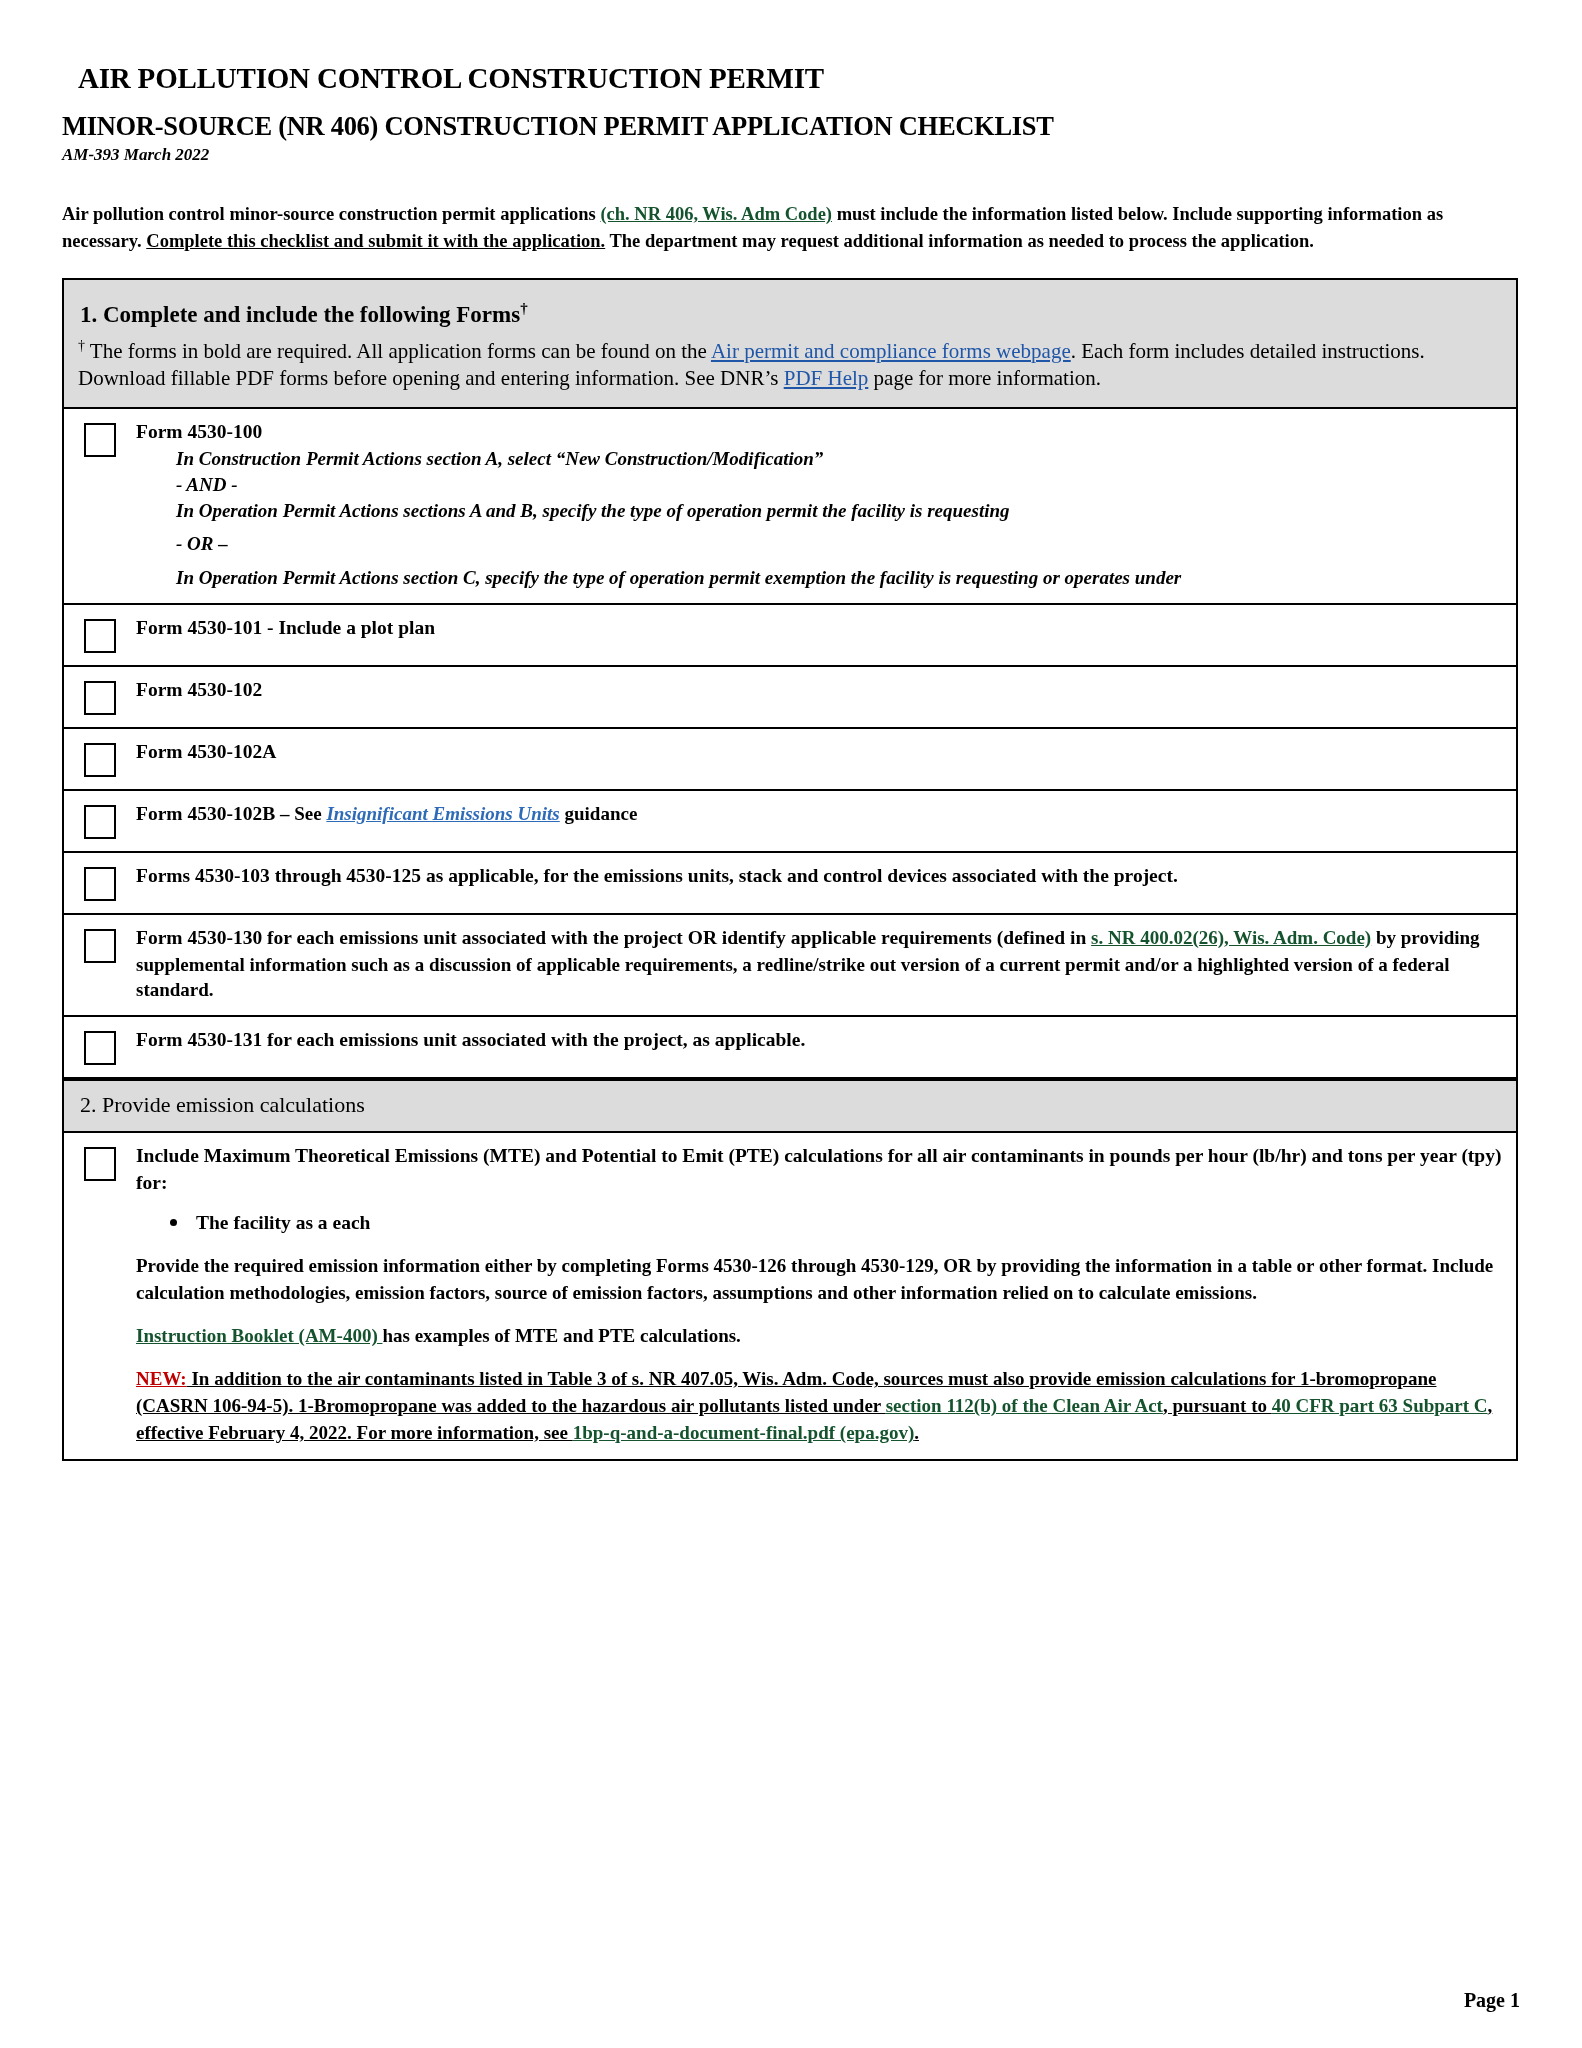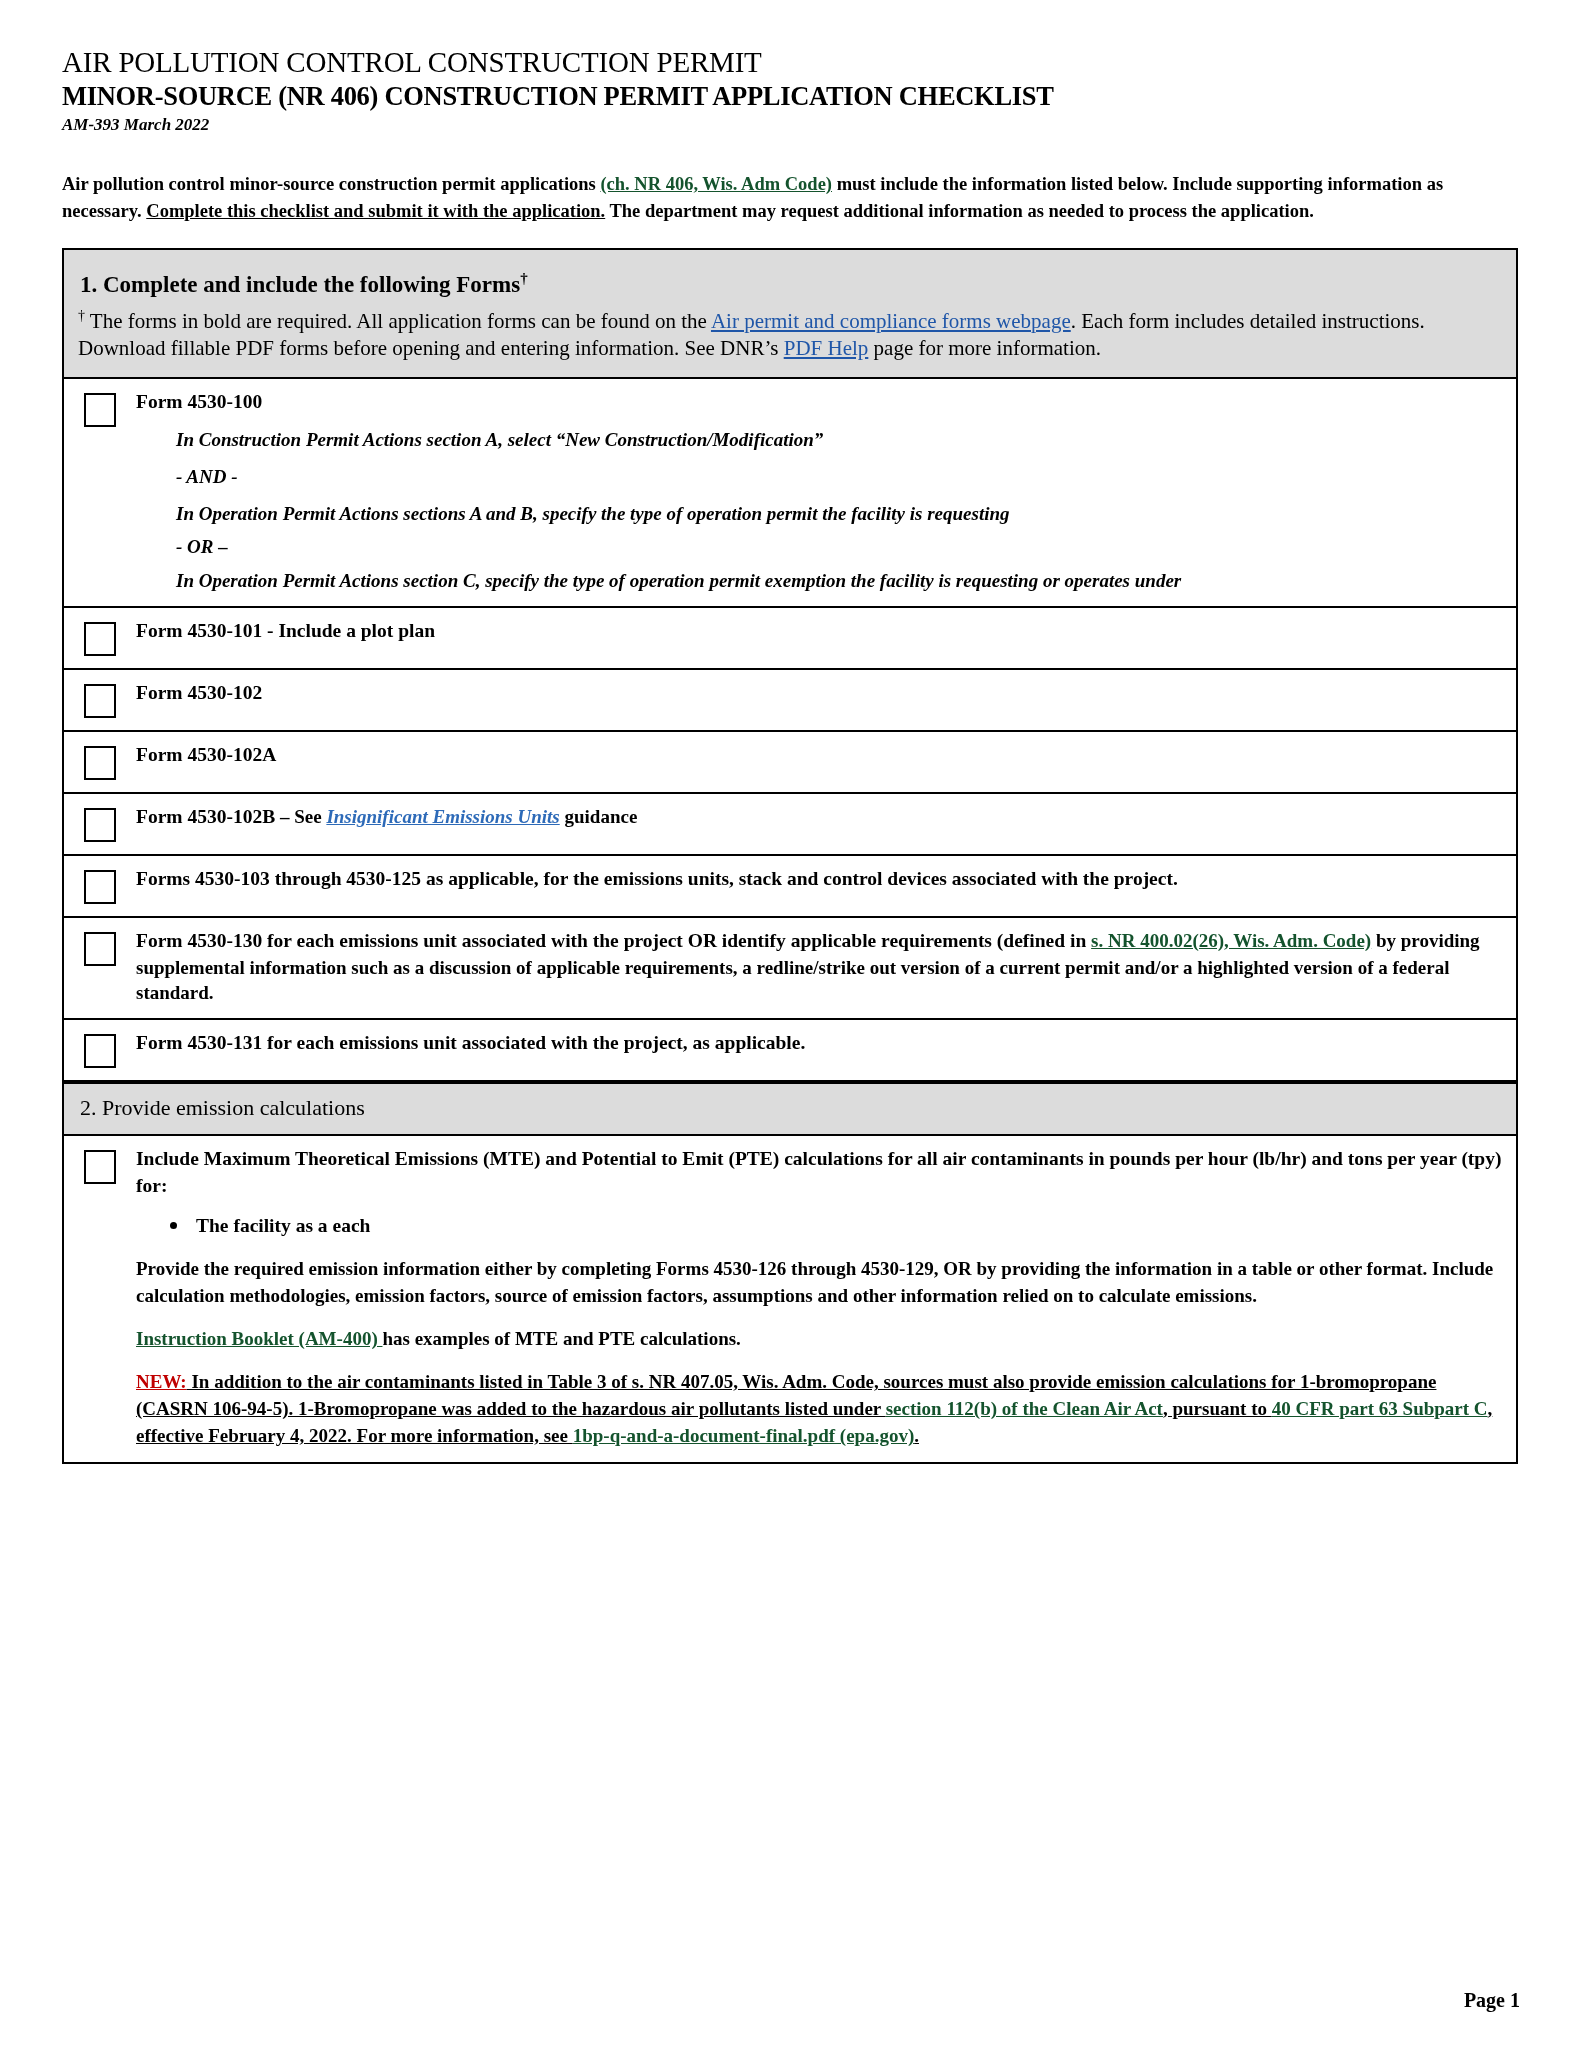--- a/index.html
+++ b/index.html
@@ -19,24 +19,24 @@
     position: relative;
     width: 1582px;
     height: 2048px;
     box-sizing: border-box;
     padding: 46px 62px 0 62px;
   }
 
   
   .doc-title-1 {
     font-size: 29px;
-    font-weight: normal;
+    font-weight: bold;
     letter-spacing: -0.2px;
     line-height: 1.14;
-    margin: 0;
+    margin: 16px;
     white-space: nowrap;
   }
   .doc-title-2 {
     font-size: 26.5px;
     font-weight: bold;
     letter-spacing: -0.3px;
     line-height: 1.18;
     margin: 2px 0 0 0;
     white-space: nowrap;
   }
@@ -134,21 +134,20 @@
     line-height: 1.36;
     font-weight: bold;
   }
   .rowbody .lead {
     font-weight: bold;
     font-size: 19.5px;
   }
   .sub {
     font-style: italic;
     font-weight: bold;
-    margin-top: 11px;
     padding-left: 40px;
     font-size: 19px;
   }
   .sub.tight { margin-top: 8px; }
   .note-it {
     font-style: italic;
     font-weight: bold;
     margin-top: 8px;
   }
   .para {

